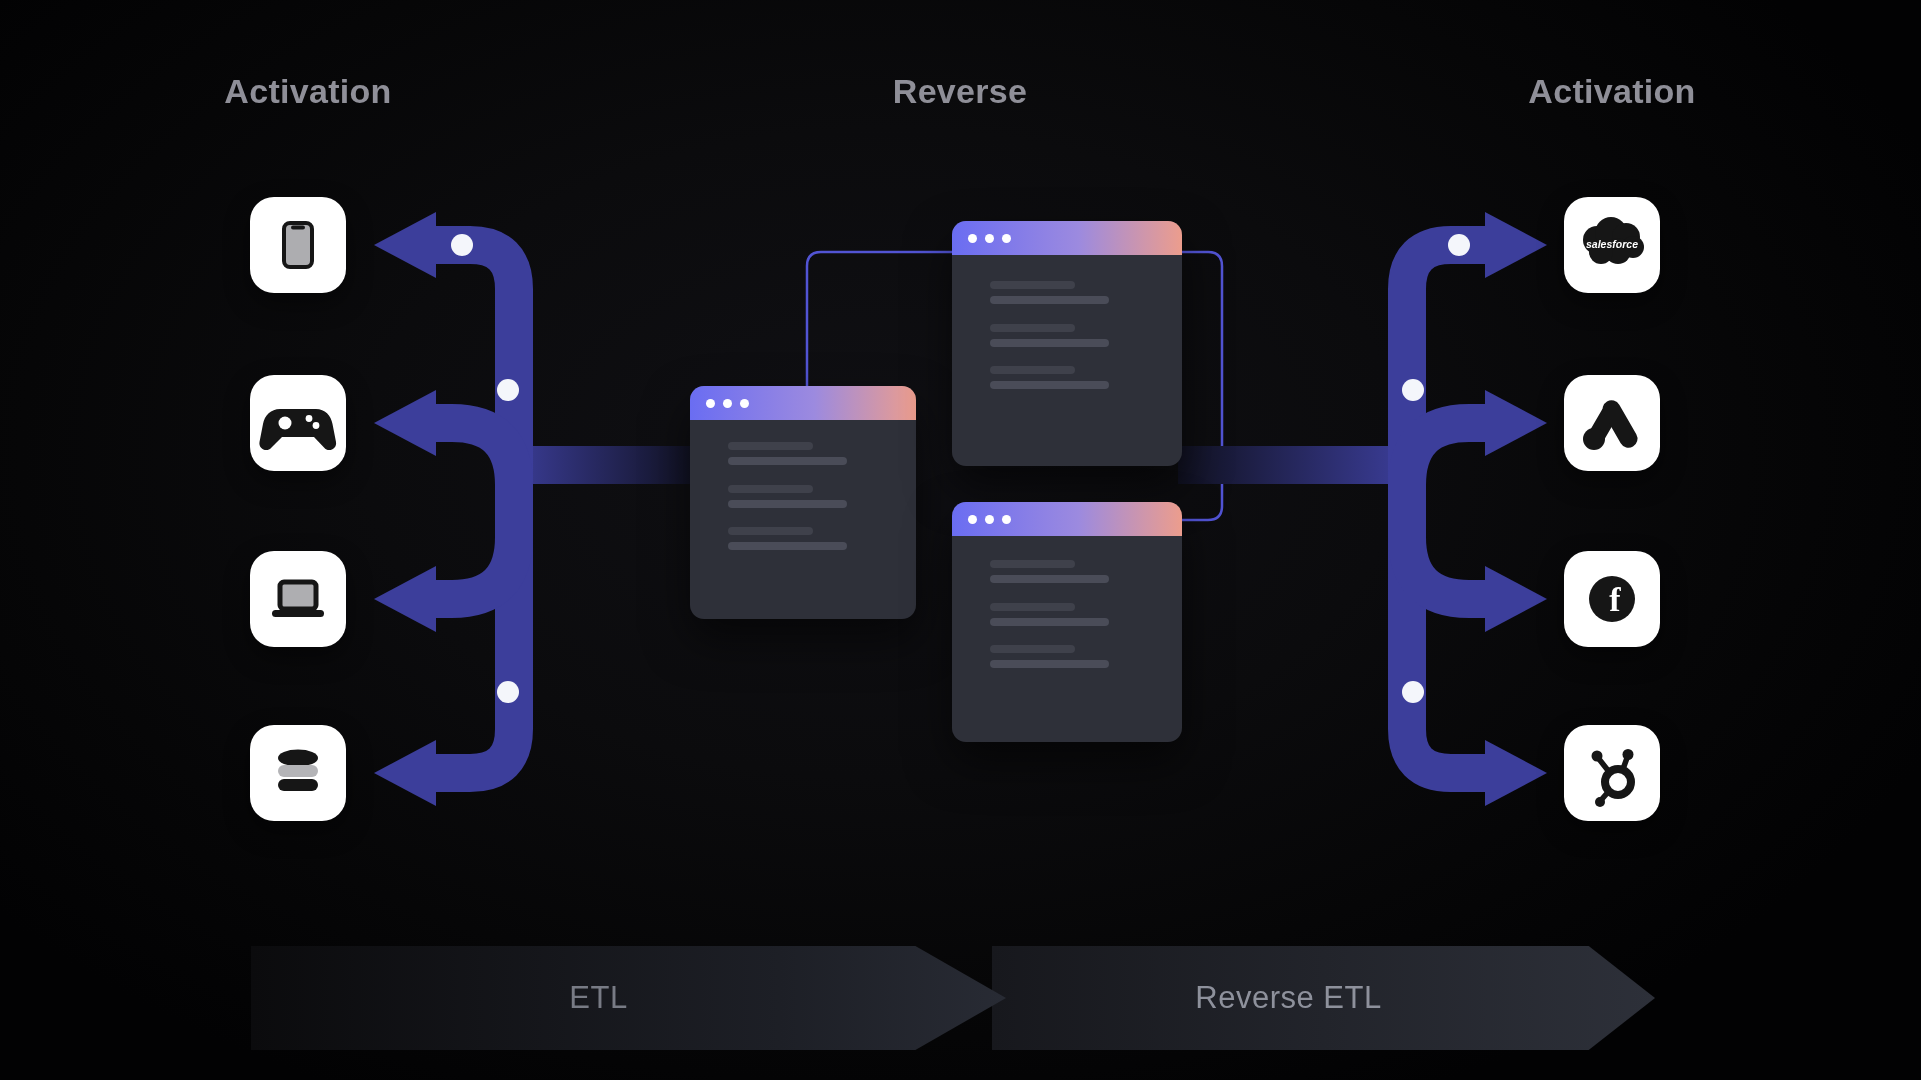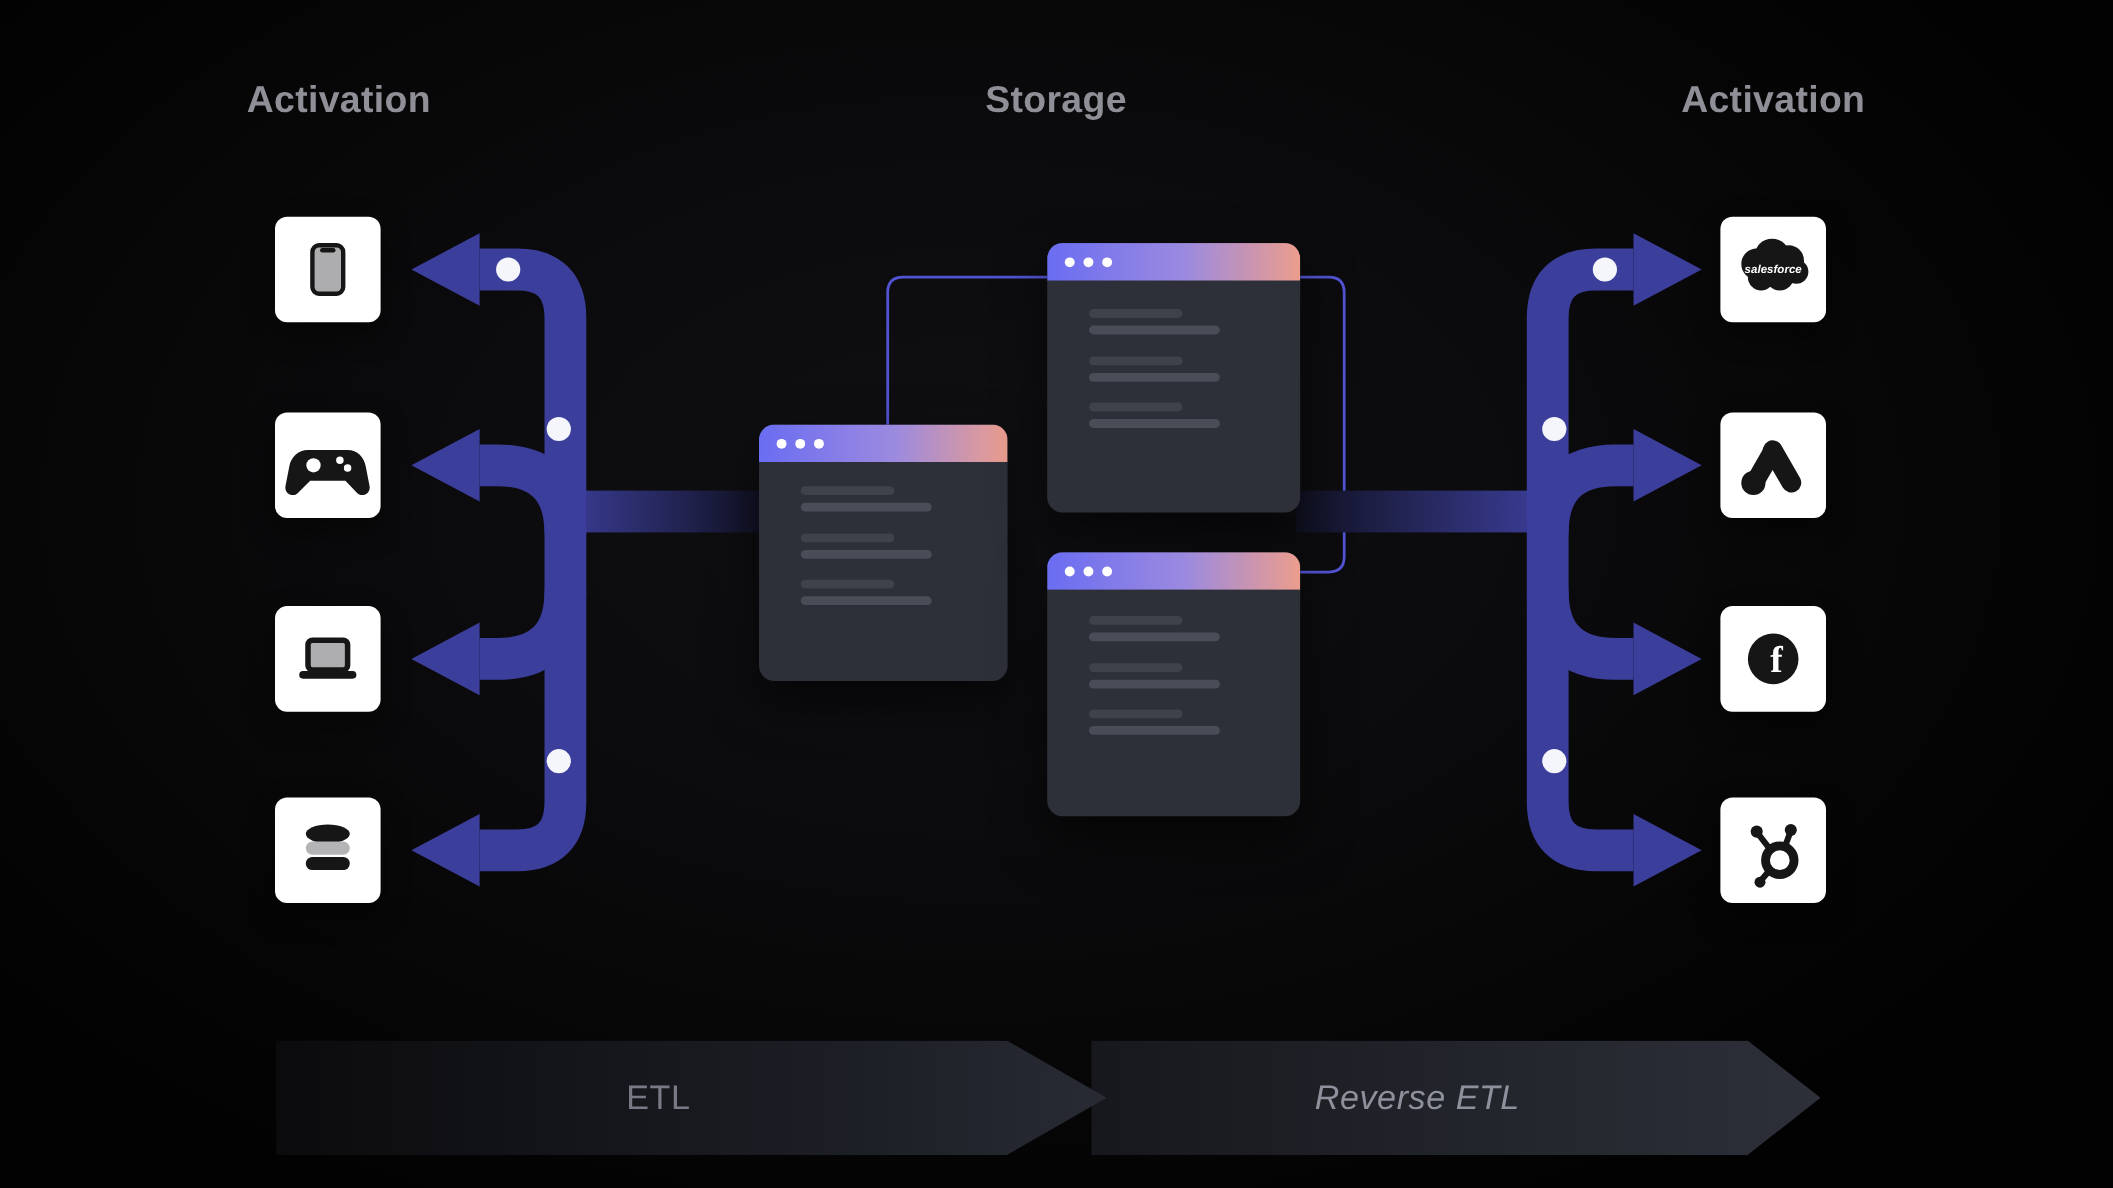--- a/index.html
+++ b/index.html
@@ -11,21 +11,21 @@
   }
   .col-header{
     position:absolute;top:72px;width:320px;text-align:center;
     font-size:34px;font-weight:600;color:#8f8f98;letter-spacing:.3px;
   }
   #hdr-collection{left:148px;}
   #hdr-storage{left:800px;}
   #hdr-activation{left:1452px;}
 
   .icon-card{
-    position:absolute;width:96px;height:96px;background:#ffffff;border-radius:11px;
+    position:absolute;width:96px;height:96px;background:#ffffff;border-radius:24px;
     display:flex;align-items:center;justify-content:center;
     box-shadow:0 10px 26px rgba(0,0,0,.45);
   }
   .icon-card svg{width:96px;height:96px;display:block;}
 
   .flow-svg{position:absolute;left:0;top:0;}
 
   .window{
     position:absolute;background:#2e3039;border-radius:14px;overflow:hidden;
     box-shadow:0 20px 45px rgba(0,0,0,.55);
@@ -48,29 +48,29 @@
     background:linear-gradient(90deg,#0b0b0d 0%,#1d1f26 70%,#282b34 100%);
     clip-path:polygon(0 0,88% 0,100% 50%,88% 100%,0 100%);
   }
   #banner-retl{
     left:992px;width:663px;z-index:2;
     background:linear-gradient(90deg,#17181d 0%,#2d3039 100%);
     clip-path:polygon(0 0,90% 0,100% 50%,90% 100%,0 100%);
   }
   .banner .label{font-size:31px;font-weight:500;letter-spacing:.5px;}
   #banner-etl .label{color:#787b85;margin-right:60px;}
-  #banner-retl .label{color:#8e919c;margin-right:70px;font-style:italic;}
+  #banner-retl .label{color:#8e919c;margin-right:70px;}
 </style>
 </head>
 <body>
 
 <div id="stage">
 
   <div class="col-header" id="hdr-collection">Activation</div>
-  <div class="col-header" id="hdr-storage">Storage</div>
+  <div class="col-header" id="hdr-storage">Reverse</div>
   <div class="col-header" id="hdr-activation">Activation</div>
 
   <svg class="flow-svg" width="1921" height="1080" viewBox="0 0 1921 1080">
     <defs>
       <linearGradient id="trunkL" x1="0" y1="0" x2="1" y2="0">
         <stop offset="0" stop-color="#3c3e9b"></stop>
           <stop offset="1" stop-color="#101120"></stop>
       </linearGradient>
       <linearGradient id="trunkR" x1="0" y1="0" x2="1" y2="0">
         <stop offset="0" stop-color="#101120"></stop>

